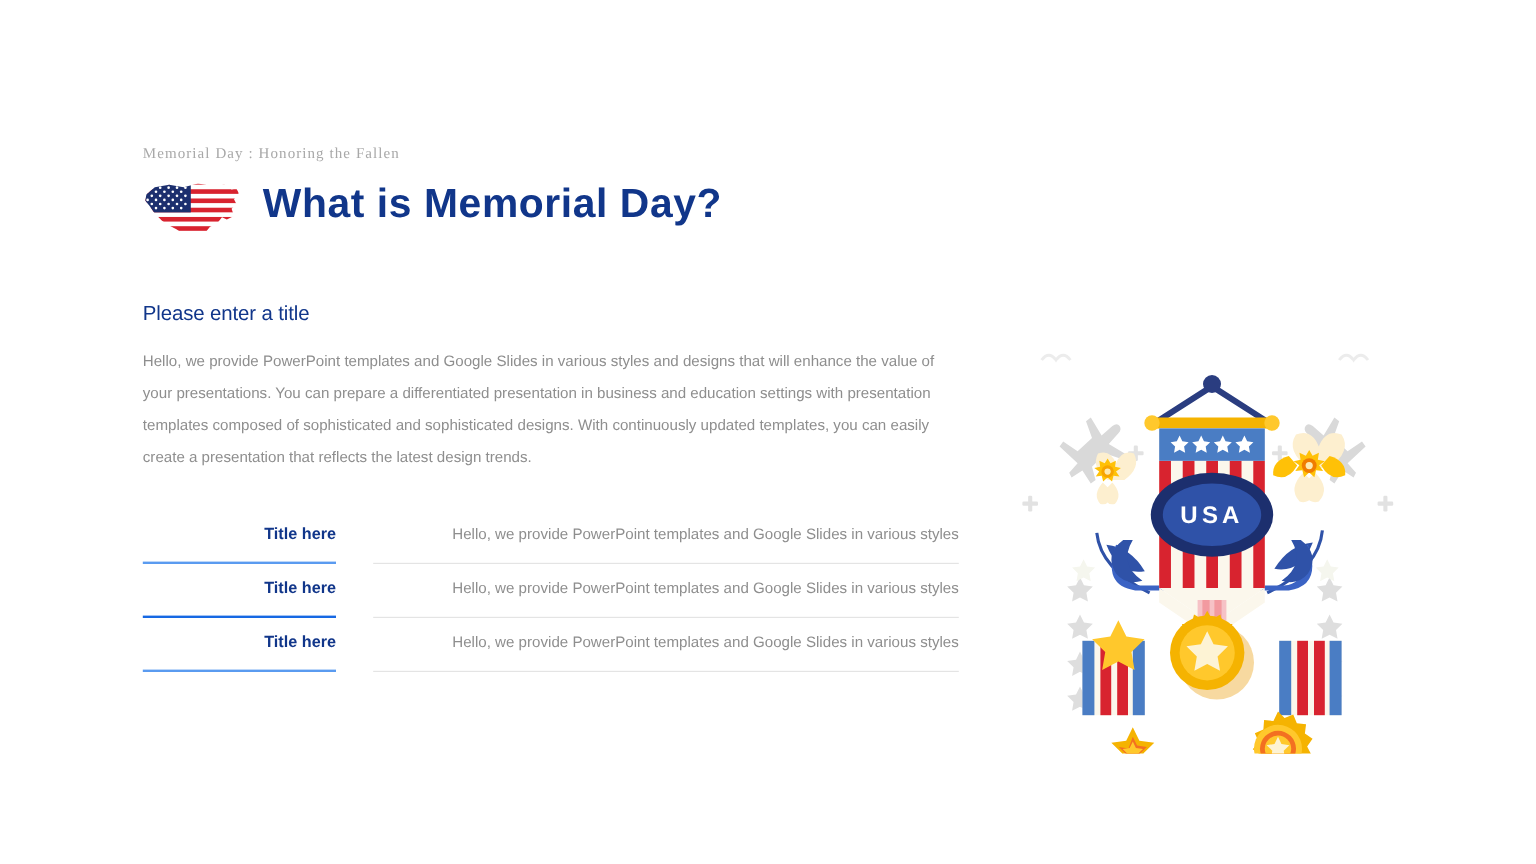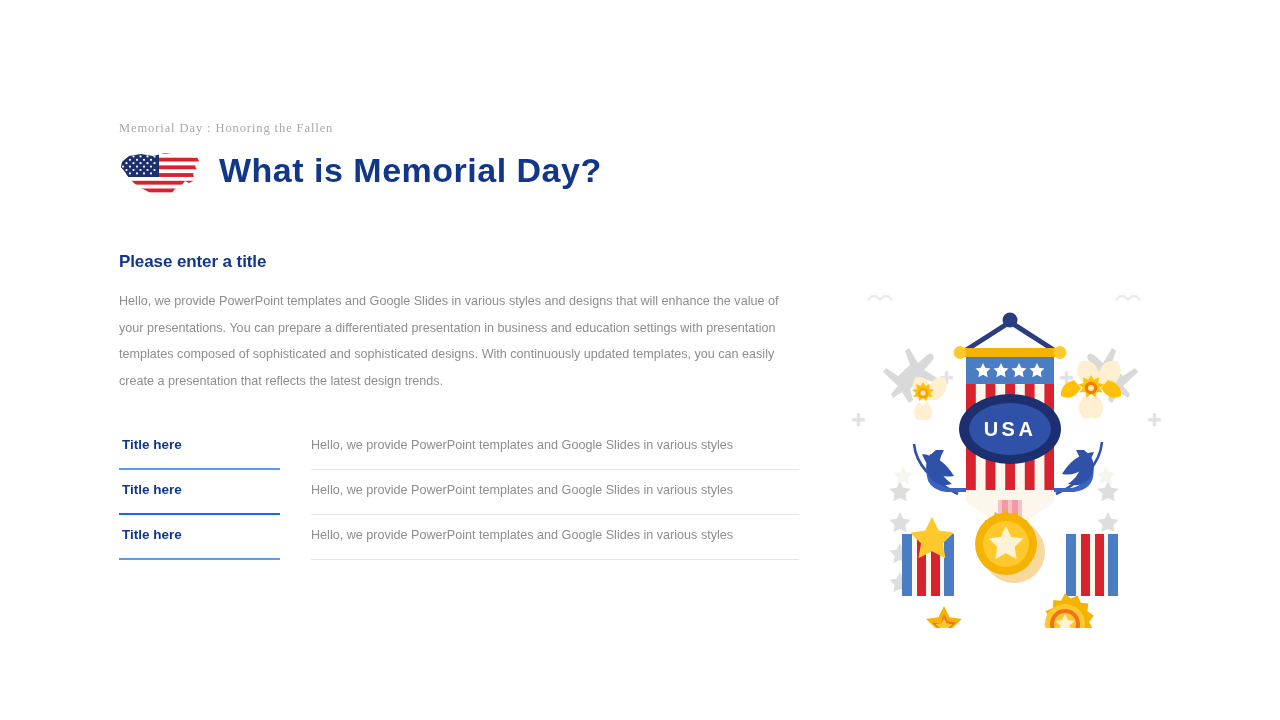--- a/index.html
+++ b/index.html
@@ -53,41 +53,42 @@
     font-weight: bold;
     color: #11368a;
     letter-spacing: 0.5px;
     line-height: 40px;
     white-space: nowrap;
   }
 
   .section-title {
     margin-top: 48px;
     font-size: 17px;
-    font-weight: bold;
+    font-weight: normal;
     color: #11368a;
     letter-spacing: -0.1px;
   }
   .body-copy {
     margin-top: 16px;
     width: 662px;
     font-size: 12.6px;
     color: #8e8e8e;
     line-height: 26.5px;
     text-align: left;
   }
 
   
   .rows {
     margin-top: 31px;
   }
   .row {
     display: flex;
     align-items: flex-start;
     height: 45px;
+    text-align: right;
   }
   .row-title {
     width: 161px;
     flex: none;
     font-size: 13.5px;
     font-weight: bold;
     color: #11368a;
     padding: 12px 0 0 3px;
     box-sizing: border-box;
     height: 45px;

